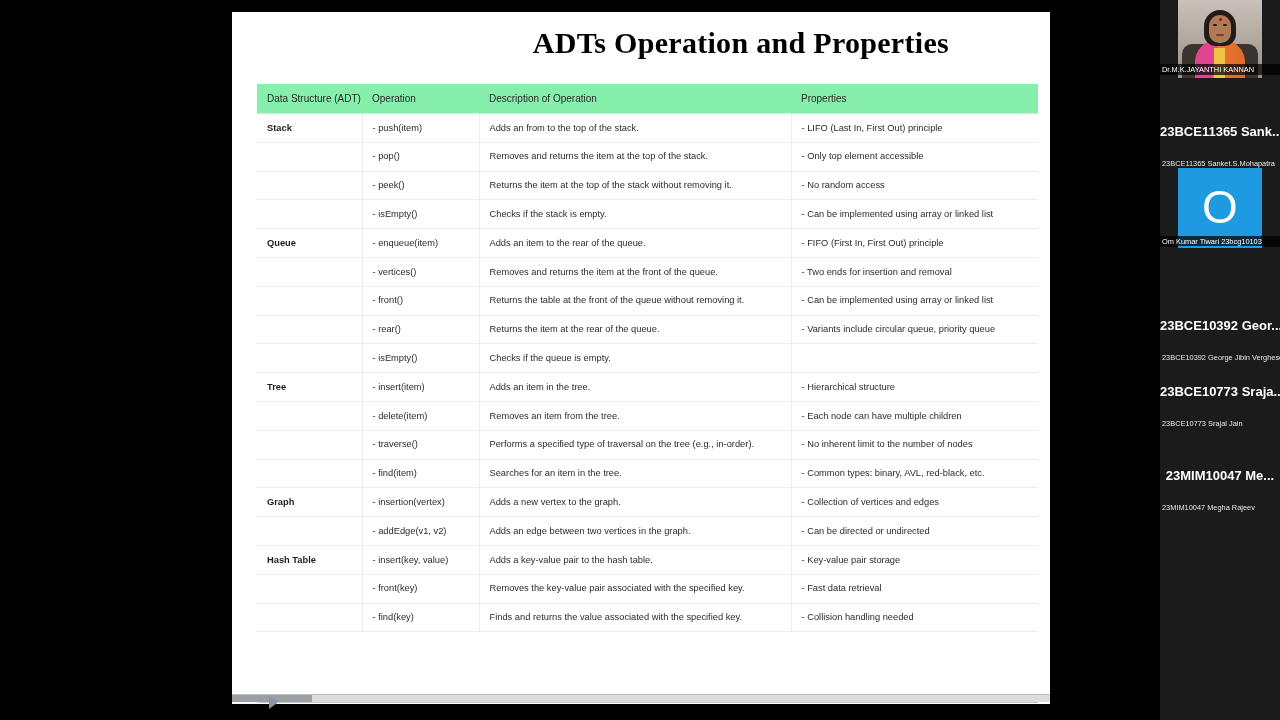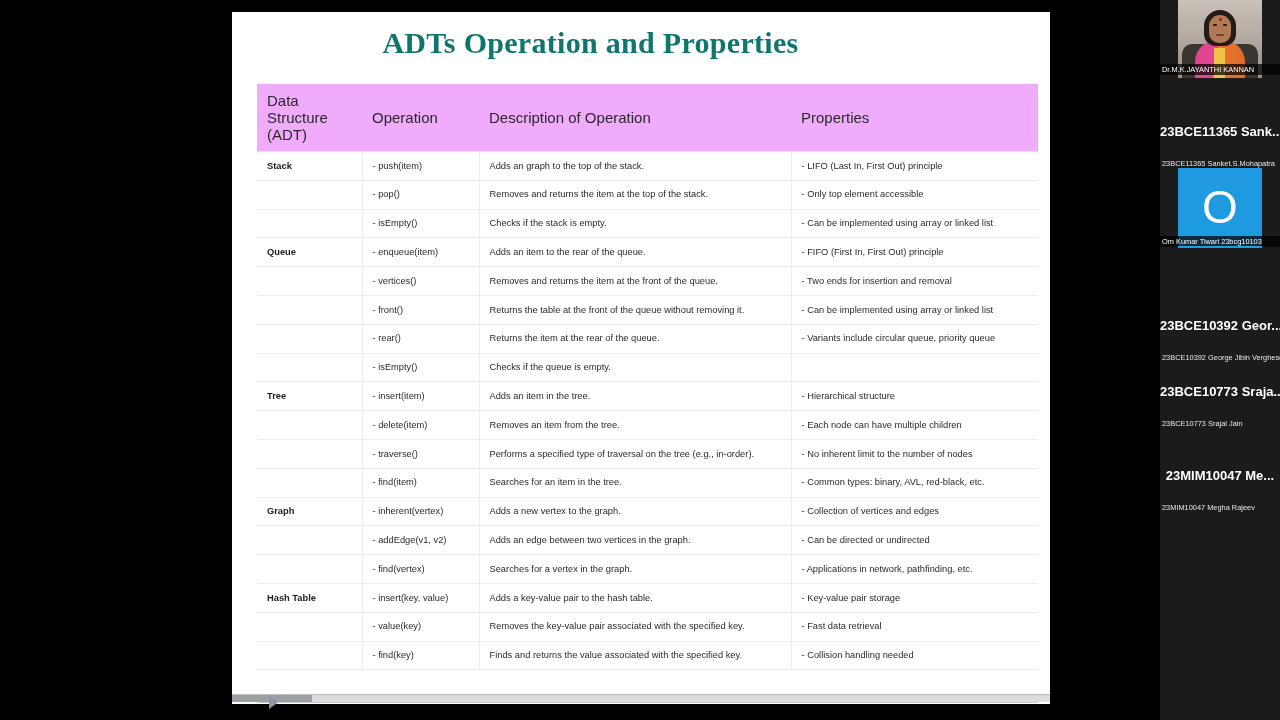--- a/index.html
+++ b/index.html
@@ -34,26 +34,26 @@
     width: 818px;
     height: 692px;
     background: #ffffff;
     overflow: hidden;
   }
 
   .slide-title {
     position: absolute;
     left: 0; top: 14px;
     width: 717px;
-    text-align: center;
+    text-align: right;
     font-family: "Liberation Serif", "DejaVu Serif", serif;
     font-weight: bold;
     font-size: 30px;
     letter-spacing: 0.3px;
-    color: #0f766e;
+    color: #000000;
     white-space: nowrap;
   }
 
   
   .adt-table-wrap {
     position: absolute;
     left: 25px;
     top: 72px;
     width: 781px;
   }
@@ -64,23 +64,23 @@
     table-layout: fixed;
     background: #ffffff;
   }
 
   table.adt col.c0 { width: 105px; }
   table.adt col.c1 { width: 117px; }
   table.adt col.c2 { width: 312px; }
   table.adt col.c3 { width: 247px; }
 
   table.adt thead th {
-    background: #f0abfc;
+    background: #86efac;
     border-bottom: 1px solid #e3e1de;
-    font-size: 15px;
+    font-size: 10px;
     font-weight: normal;
     color: #2a2a2a;
     text-align: left;
     padding: 8px 0 8px 10px;
     height: 13px;
     vertical-align: middle;
   }
 
   table.adt tbody td {
     border-bottom: 1px solid #ededeb;
@@ -342,28 +342,34 @@
               <th>Data Structure (ADT)</th>
               <th>Operation</th>
               <th>Description of Operation</th>
               <th>Properties</th>
             </tr>
           </thead>
           <tbody id="adt-tbody">
               <tr>
                 <td class="ds">Stack</td>
                 <td class="op">- push(item)</td>
-                <td class="desc">Adds an graph to the top of the stack.</td>
+                <td class="desc">Adds an from to the top of the stack.</td>
                 <td class="pr">- LIFO (Last In, First Out) principle</td>
               </tr>
               <tr>
                 <td class="ds"></td>
                 <td class="op">- pop()</td>
                 <td class="desc">Removes and returns the item at the top of the stack.</td>
                 <td class="pr">- Only top element accessible</td>
+              </tr>
+              <tr>
+                <td class="ds"></td>
+                <td class="op">- peek()</td>
+                <td class="desc">Returns the item at the top of the stack without removing it.</td>
+                <td class="pr">- No random access</td>
               </tr>
               <tr>
                 <td class="ds"></td>
                 <td class="op">- isEmpty()</td>
                 <td class="desc">Checks if the stack is empty.</td>
                 <td class="pr">- Can be implemented using array or linked list</td>
               </tr>
               <tr>
                 <td class="ds">Queue</td>
                 <td class="op">- enqueue(item)</td>
@@ -413,45 +419,39 @@
                 <td class="pr">- No inherent limit to the number of nodes</td>
               </tr>
               <tr>
                 <td class="ds"></td>
                 <td class="op">- find(item)</td>
                 <td class="desc">Searches for an item in the tree.</td>
                 <td class="pr">- Common types: binary, AVL, red-black, etc.</td>
               </tr>
               <tr>
                 <td class="ds">Graph</td>
-                <td class="op">- inherent(vertex)</td>
+                <td class="op">- insertion(vertex)</td>
                 <td class="desc">Adds a new vertex to the graph.</td>
                 <td class="pr">- Collection of vertices and edges</td>
               </tr>
               <tr>
                 <td class="ds"></td>
                 <td class="op">- addEdge(v1, v2)</td>
                 <td class="desc">Adds an edge between two vertices in the graph.</td>
                 <td class="pr">- Can be directed or undirected</td>
-              </tr>
-              <tr>
-                <td class="ds"></td>
-                <td class="op">- find(vertex)</td>
-                <td class="desc">Searches for a vertex in the graph.</td>
-                <td class="pr">- Applications in network, pathfinding, etc.</td>
               </tr>
               <tr>
                 <td class="ds">Hash Table</td>
                 <td class="op">- insert(key, value)</td>
                 <td class="desc">Adds a key-value pair to the hash table.</td>
                 <td class="pr">- Key-value pair storage</td>
               </tr>
               <tr>
                 <td class="ds"></td>
-                <td class="op">- value(key)</td>
+                <td class="op">- front(key)</td>
                 <td class="desc">Removes the key-value pair associated with the specified key.</td>
                 <td class="pr">- Fast data retrieval</td>
               </tr>
               <tr>
                 <td class="ds"></td>
                 <td class="op">- find(key)</td>
                 <td class="desc">Finds and returns the value associated with the specified key.</td>
                 <td class="pr">- Collision handling needed</td>
               </tr>
             </tbody>

